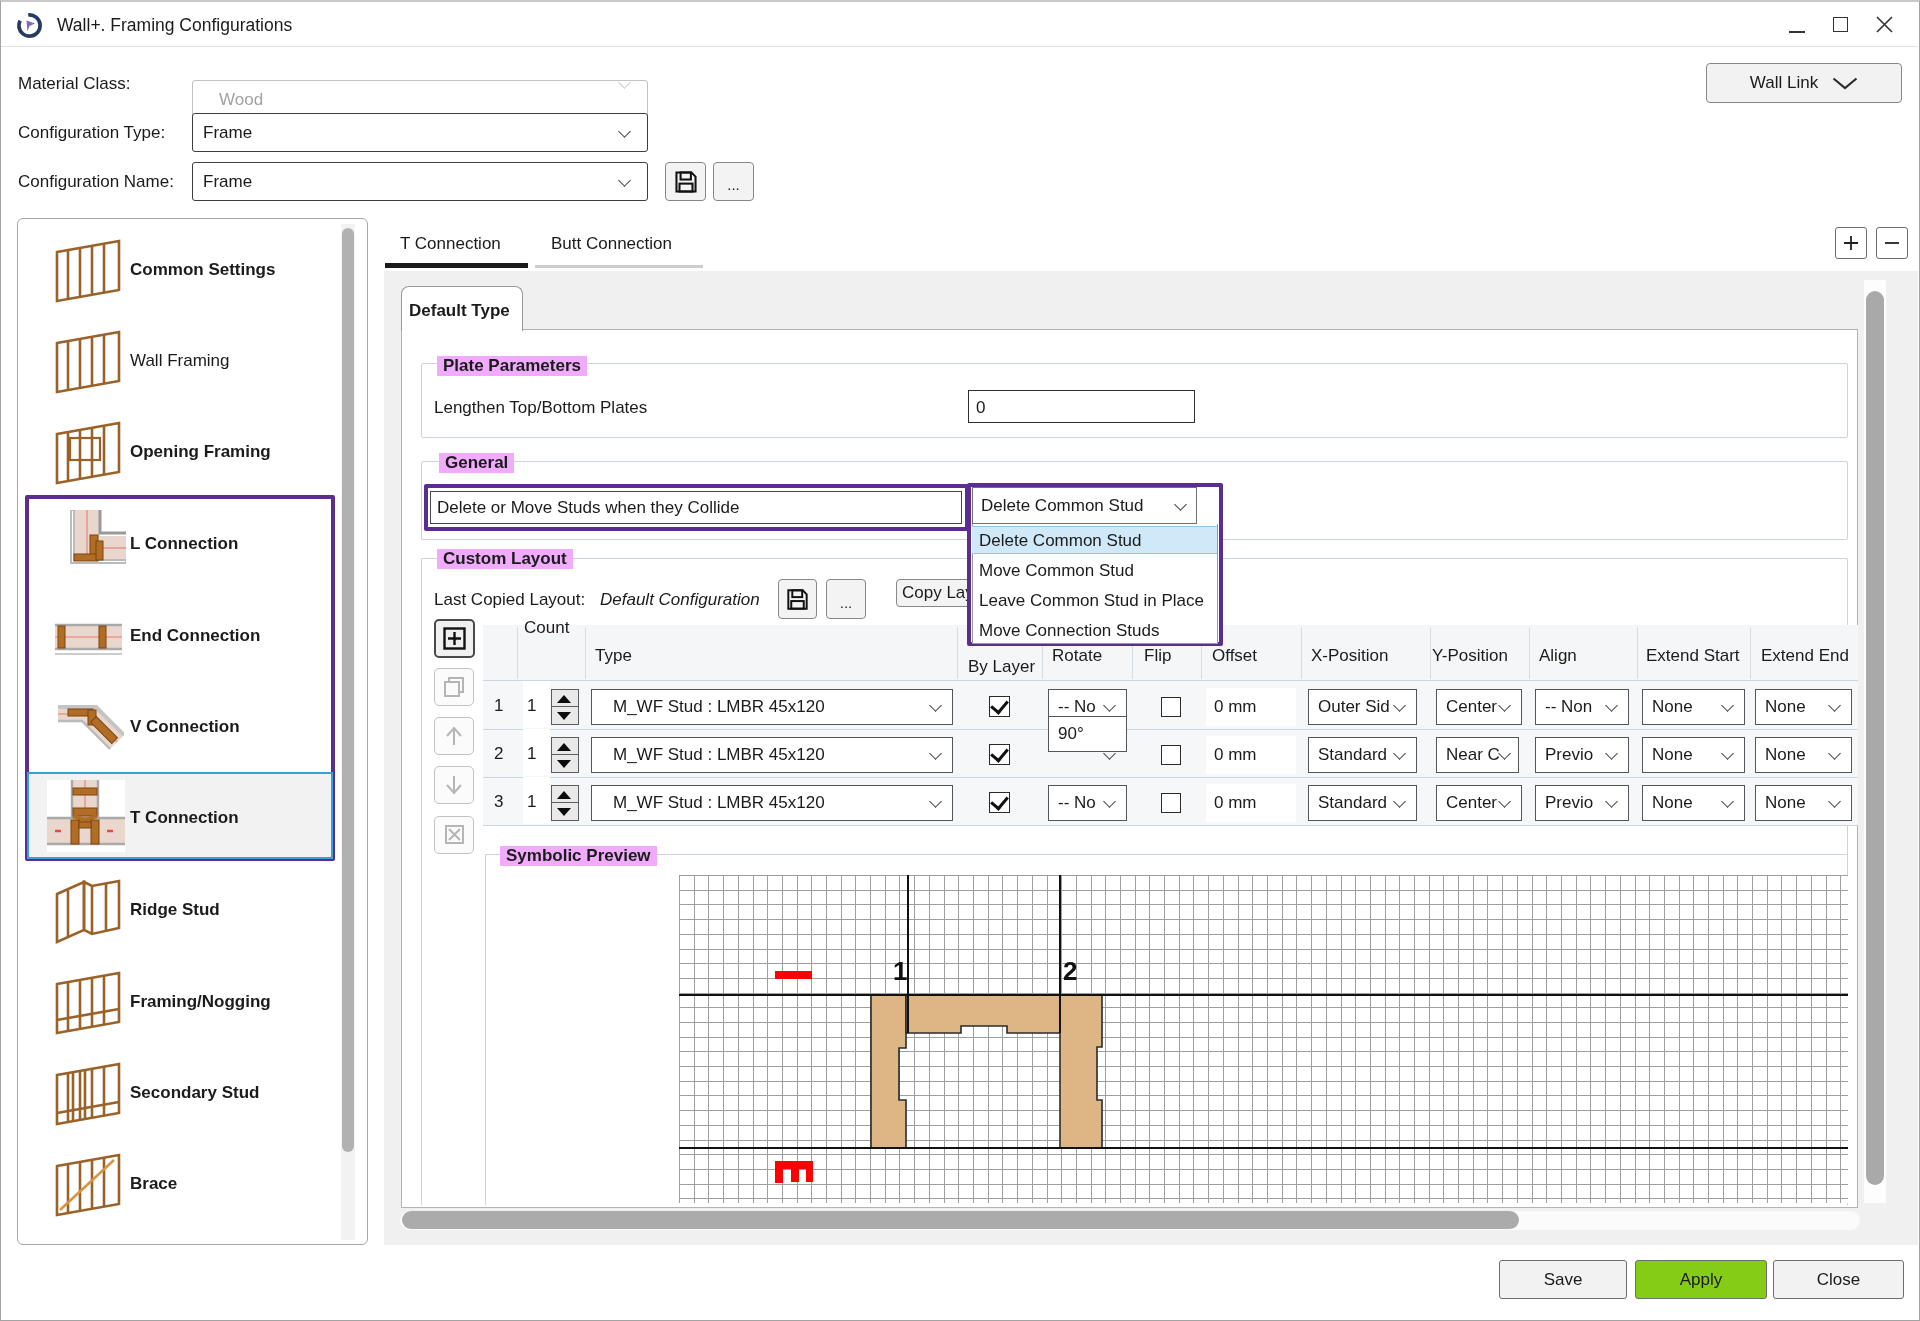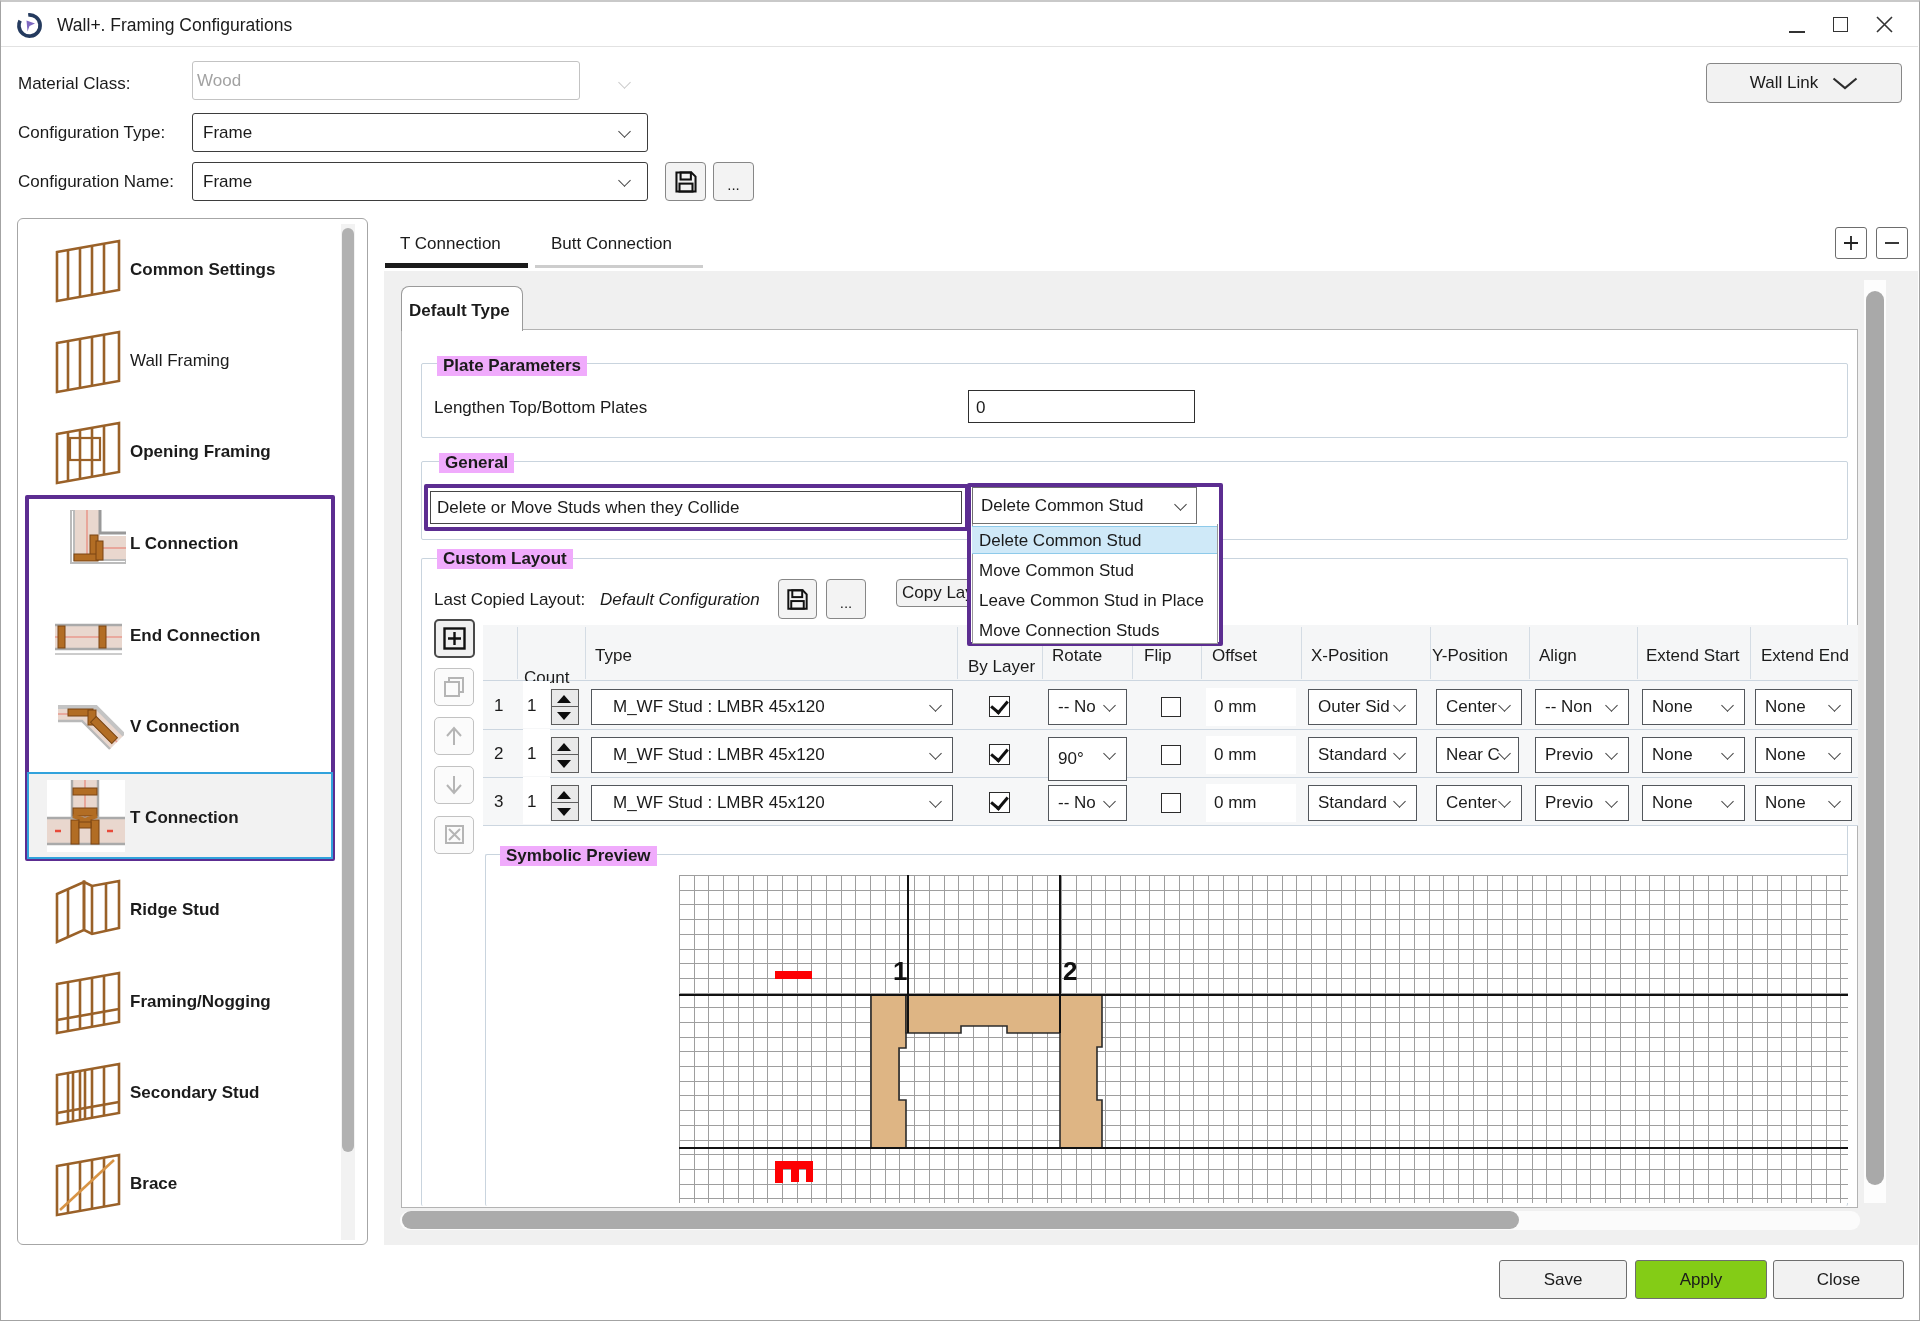--- a/index.html
+++ b/index.html
@@ -23,21 +23,21 @@
 </svg>
 <div class="lbl" style="left:57px;top:15px;font-size:17.5px">Wall+. Framing Configurations</div>
 <div class="a" style="left:1789px;top:31px;width:16px;height:2px;background:#333"></div>
 <div class="a" style="left:1833px;top:17px;width:15px;height:15px;border:1.6px solid #333"></div>
 <svg class="a" style="left:1876px;top:16px" width="17" height="17" viewBox="0 0 17 17">
     <path d="M1 1 L16 16 M16 1 L1 16" stroke="#333" stroke-width="1.6"></path>
   </svg>
 <div class="a" style="left:1px;top:46px;width:1917px;height:1px;background:#e2e2e2"></div>
 
 <div class="lbl" style="left:18px;top:74px">Material Class:</div>
-<div class="cb" style="left:192px;top:61px;width:388px;height:39px;border-color:#c3c3c3;border-radius:3px;color:#a2a2a2;padding-left:4px">Wood</div>
+<div class="cb" style="left:192px;top:80px;width:456px;height:39px;border-color:#c3c3c3;border-radius:3px;color:#a2a2a2;padding-left:26px">Wood</div>
 <div class="chev" style="left:620px;top:78px;border-color:#c9c9c9"></div>
 <div class="lbl" style="left:18px;top:123px">Configuration Type:</div>
 <div class="cb" style="left:192px;top:113px;width:456px;height:39px;border-color:#3d3d3d;border-radius:3px;padding-left:10px">Frame</div>
 <div class="chev" style="left:620px;top:127px"></div>
 <div class="lbl" style="left:18px;top:172px">Configuration Name:</div>
 <div class="cb" style="left:192px;top:162px;width:456px;height:39px;border-color:#3d3d3d;border-radius:3px;padding-left:10px">Frame</div>
 <div class="chev" style="left:620px;top:176px"></div>
 <div class="btn" style="left:665px;top:162px;width:41px;height:39px">
  <svg width="26" height="26" viewBox="0 0 24 24">
       <path d="M3.2 3.2 H17 L20.8 7 V20.8 H3.2 Z" fill="none" stroke="#111" stroke-width="1.9"></path>
@@ -248,21 +248,21 @@
 <div class="a" style="left:585px;top:627px;width:1px;height:52px;background:#d4dce4"></div>
 <div class="a" style="left:957px;top:627px;width:1px;height:52px;background:#d4dce4"></div>
 <div class="a" style="left:1042px;top:627px;width:1px;height:52px;background:#d4dce4"></div>
 <div class="a" style="left:1132px;top:627px;width:1px;height:52px;background:#d4dce4"></div>
 <div class="a" style="left:1201px;top:627px;width:1px;height:52px;background:#d4dce4"></div>
 <div class="a" style="left:1301px;top:627px;width:1px;height:52px;background:#d4dce4"></div>
 <div class="a" style="left:1430px;top:627px;width:1px;height:52px;background:#d4dce4"></div>
 <div class="a" style="left:1529px;top:627px;width:1px;height:52px;background:#d4dce4"></div>
 <div class="a" style="left:1637px;top:627px;width:1px;height:52px;background:#d4dce4"></div>
 <div class="a" style="left:1750px;top:627px;width:1px;height:52px;background:#d4dce4"></div>
-<div class="hdr" style="left:524px;top:668px">Count</div>
+<div class="hdr" style="left:524px;top:618px">Count</div>
 <div class="hdr" style="left:595px;top:646px">Type</div>
 <div class="hdr" style="left:984px;top:628px">Flip</div>
 <div class="hdr" style="left:968px;top:657px">By Layer</div>
 <div class="hdr" style="left:1052px;top:646px">Rotate</div>
 <div class="hdr" style="left:1144px;top:646px">Flip</div>
 <div class="hdr" style="left:1212px;top:646px">Offset</div>
 <div class="hdr" style="left:1311px;top:646px">X-Position</div>
 <div class="hdr" style="left:1432px;top:646px">Y-Position</div>
 <div class="hdr" style="left:1539px;top:646px">Align</div>
 <div class="hdr" style="left:1646px;top:646px">Extend Start</div>
@@ -301,21 +301,21 @@
 <div class="lbl" style="left:494px;top:744px">2</div>
 <div class="lbl" style="left:527px;top:744px">1</div>
 <div class="a" style="left:551px;top:737px;width:28px;height:36px;border:1.4px solid #5d5d5d;background:#e9e9e9">
 <div class="a" style="left:0;top:16px;width:26px;height:1.4px;background:#5d5d5d"></div>
 <div class="a" style="left:5px;top:5px;width:0;height:0;border-left:7.5px solid transparent;border-right:7.5px solid transparent;border-bottom:8px solid #0c0c0c"></div>
 <div class="a" style="left:5px;top:22px;width:0;height:0;border-left:7.5px solid transparent;border-right:7.5px solid transparent;border-top:8px solid #0c0c0c"></div>
 </div>
 <div class="cb" style="left:591px;top:737px;width:362px;height:36px;padding-left:21px;padding-right:24px;border-color:#53575c">M_WF Stud : LMBR 45x120</div>
 <div class="chev" style="left:931px;top:749px"></div>
 <div class="ck on" style="left:989px;top:744px"></div>
-<div class="cb" style="left:1048px;top:737px;width:79px;height:44px;padding-left:9px;padding-right:24px;border-color:#53575c">90°</div>
+<div class="cb" style="left:1048px;top:716px;width:79px;height:36px;padding-left:9px;padding-right:24px;border-color:#53575c">90°</div>
 <div class="chev" style="left:1105px;top:749px"></div>
 <div class="ck" style="left:1161px;top:745px;width:20px;height:20px"></div>
 <div class="lbl" style="left:1214px;top:745px">0 mm</div>
 <div class="cb" style="left:1308px;top:737px;width:109px;height:36px;padding-left:9px;padding-right:24px;border-color:#53575c">Standard</div>
 <div class="chev" style="left:1395px;top:749px"></div>
 <div class="cb" style="left:1436px;top:737px;width:83px;height:36px;padding-left:9px;padding-right:24px;border-color:#53575c">Near C</div>
 <div class="chev" style="left:1500px;top:749px"></div>
 <div class="cb" style="left:1535px;top:737px;width:94px;height:36px;padding-left:9px;padding-right:24px;border-color:#53575c">Previo</div>
 <div class="chev" style="left:1607px;top:749px"></div>
 <div class="cb" style="left:1642px;top:737px;width:103px;height:36px;padding-left:9px;padding-right:24px;border-color:#53575c">None</div>

